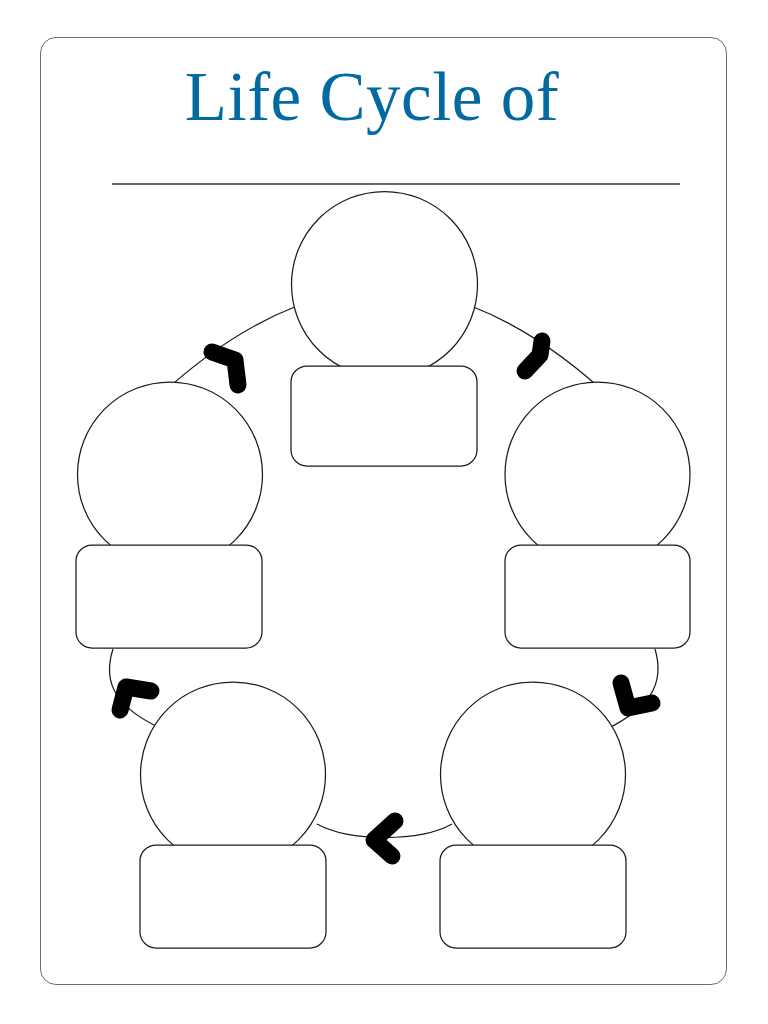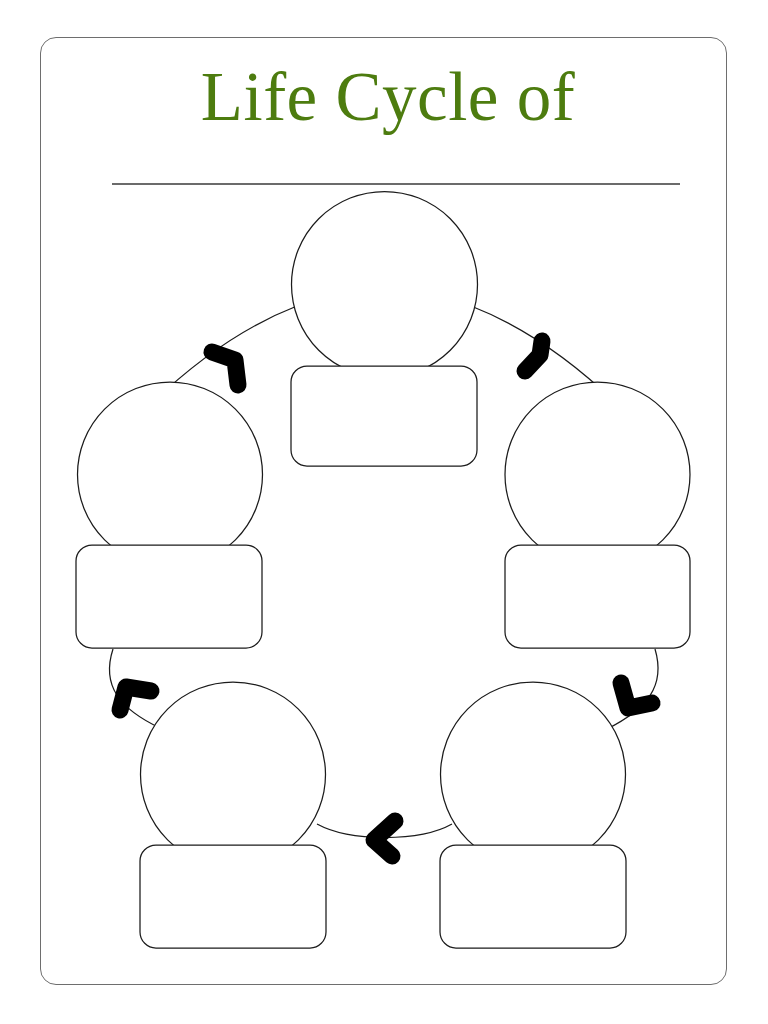--- a/index.html
+++ b/index.html
@@ -29,29 +29,29 @@
     top: 37px;
     width: 687px;
     height: 948px;
     border: 1px solid #6e6e6e;
     border-radius: 16px;
     box-sizing: border-box;
     background: transparent;
   }
   #worksheet-title {
     position: absolute;
-    left: 64px;
+    left: 48px;
     top: 62px;
     width: 648px;
     text-align: center;
     font-family: "Liberation Serif", serif;
     font-size: 69px;
     font-weight: normal;
     line-height: 1.02;
-    color: #4d7c0f;
+    color: #0369a1;
     letter-spacing: 0.5px;
     white-space: nowrap;
   }
   #title-fill-line {
     position: absolute;
     left: 112px;
     top: 183px;
     width: 568px;
     height: 0;
     border-top: 2px solid #6b6b6b;

